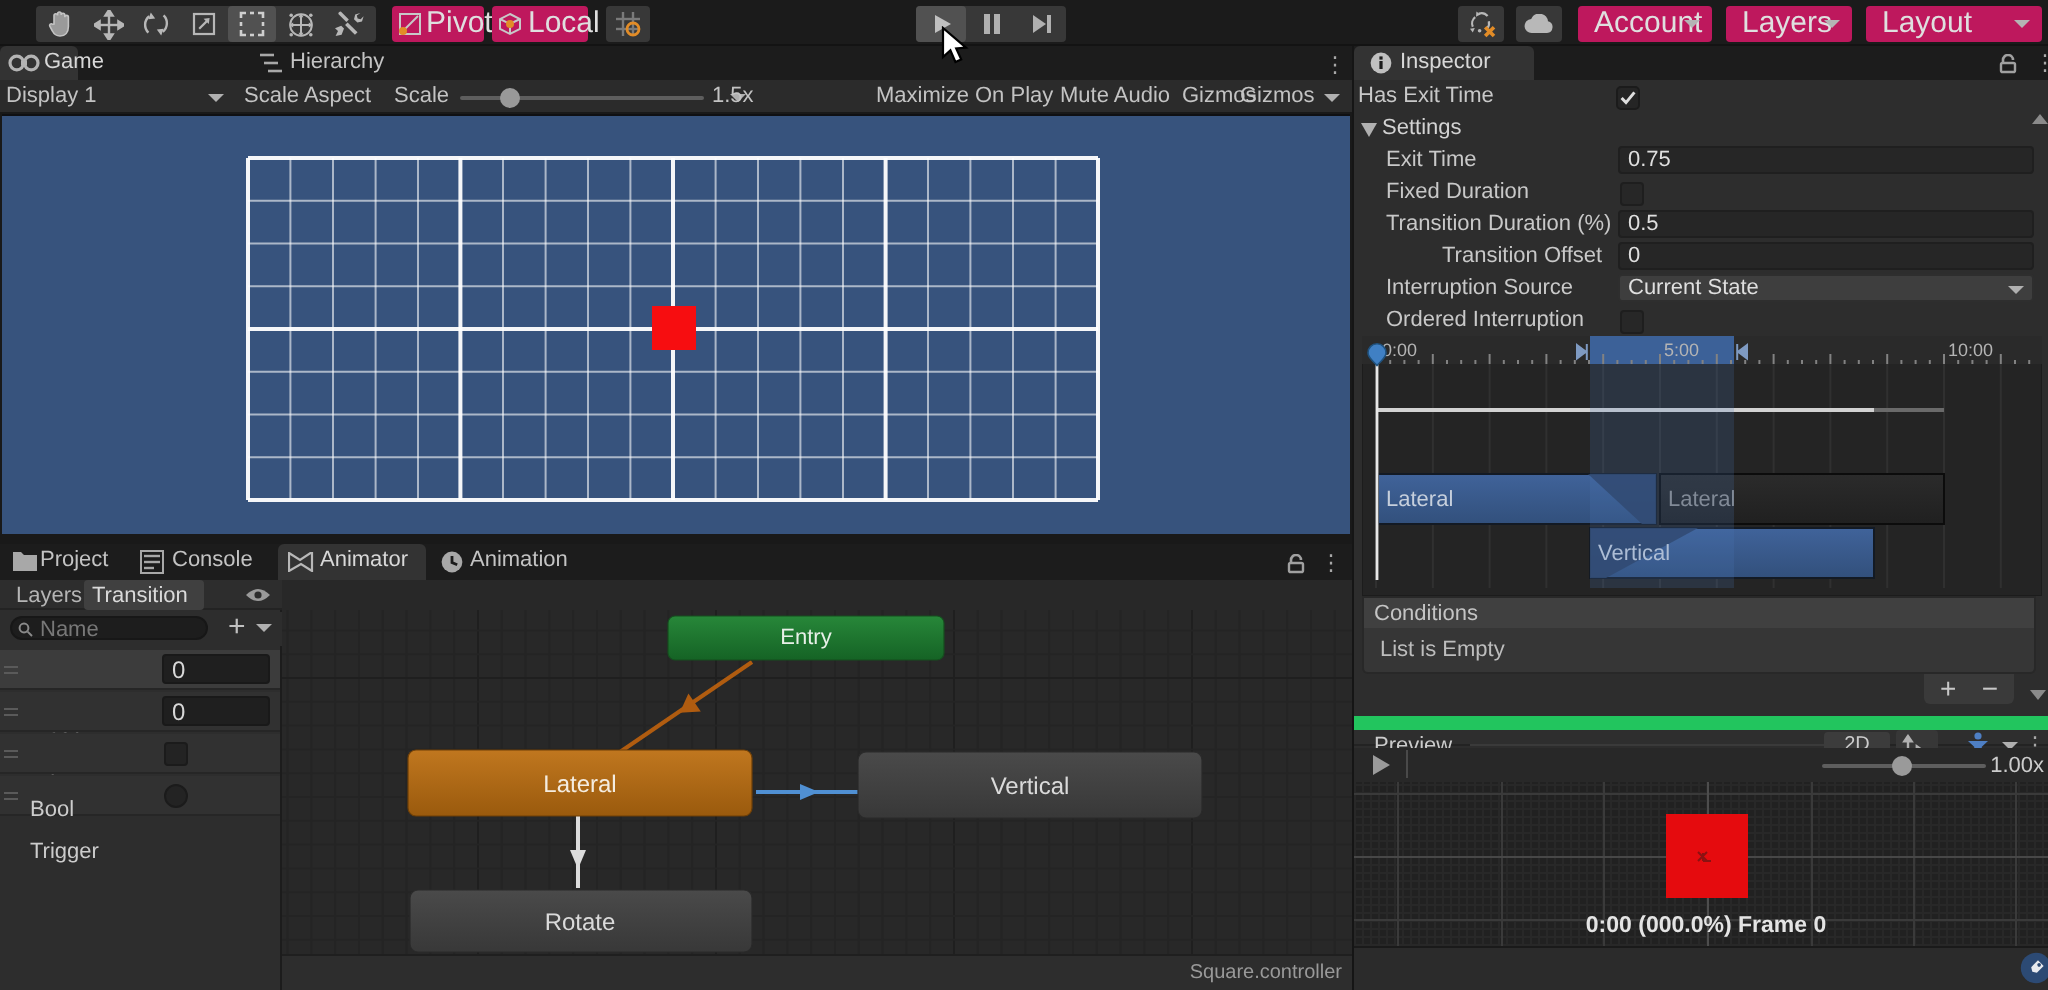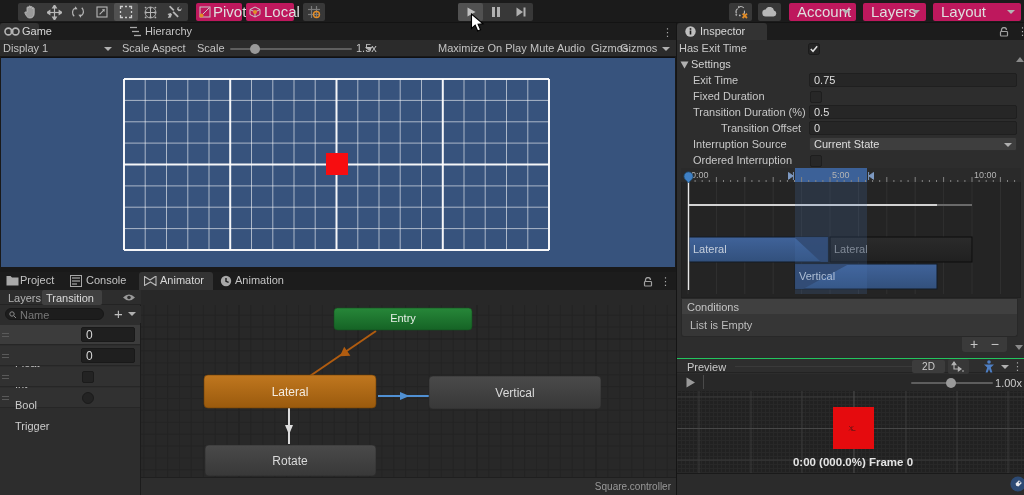--- a/index.html
+++ b/index.html
@@ -598,21 +598,21 @@
   </div>
   <div style="position:absolute;left:4px;top:291px;width:337px;height:23px;background:#363636;border:1px solid #282828;border-top:none;border-radius:0 0 3px 3px;">
     <span style="position:absolute;left:8px;top:5px;font-size:11px;color:#bdbdbd;">List is Empty</span>
   </div>
   <div style="position:absolute;left:285px;top:314px;width:45px;height:15px;background:#3a3a3a;border-radius:0 0 3px 3px;">
     <span style="position:absolute;left:8px;top:-1px;font-size:14px;color:#c8c8c8;">+</span>
     <span style="position:absolute;right:8px;top:-1px;font-size:14px;color:#c8c8c8;">−</span>
   </div>
   <div style="position:absolute;left:338px;top:322px;width:0;height:0;border-left:4px solid transparent;border-right:4px solid transparent;border-top:5px solid #8a8a8a;"></div>
 
-  <div style="position:absolute;left:0;top:335px;width:348px;height:15px;background:#2e2e2e;border-top:1px solid #22c55e;border-bottom:1px solid #232323;">
+  <div style="position:absolute;left:0;top:335px;width:348px;height:15px;background:#2e2e2e;border-top:7px solid #22c55e;border-bottom:1px solid #232323;">
     <span style="position:absolute;left:10px;top:2px;font-size:11px;color:#cbcbcb;">Preview</span>
     <div style="position:absolute;left:58px;right:80px;top:7px;height:1px;background:#3a3a3a;"></div>
     <div style="position:absolute;right:80px;top:1px;width:33px;height:13px;background:#3c3c3c;border-radius:2px;font-size:10px;color:#cccccc;text-align:center;line-height:13px;">2D</div>
     <div style="position:absolute;right:56px;top:0px;width:21px;height:15px;background:#373737;border-radius:2px;"></div>
     <svg style="position:absolute;right:59px;top:1px;" width="16" height="13" viewBox="0 0 16 13">
         <g stroke="#b0b0b0" stroke-width="1.2" fill="none">
           <path d="M4 2 V9 H11"></path>
           <path d="M4 2 l-1.8 2.6 h3.6 Z M11 9 l-2.6 -1.8 v3.6 Z" fill="#b0b0b0"></path>
           <line x1="12" y1="11" x2="14" y2="11"></line>
         </g>

